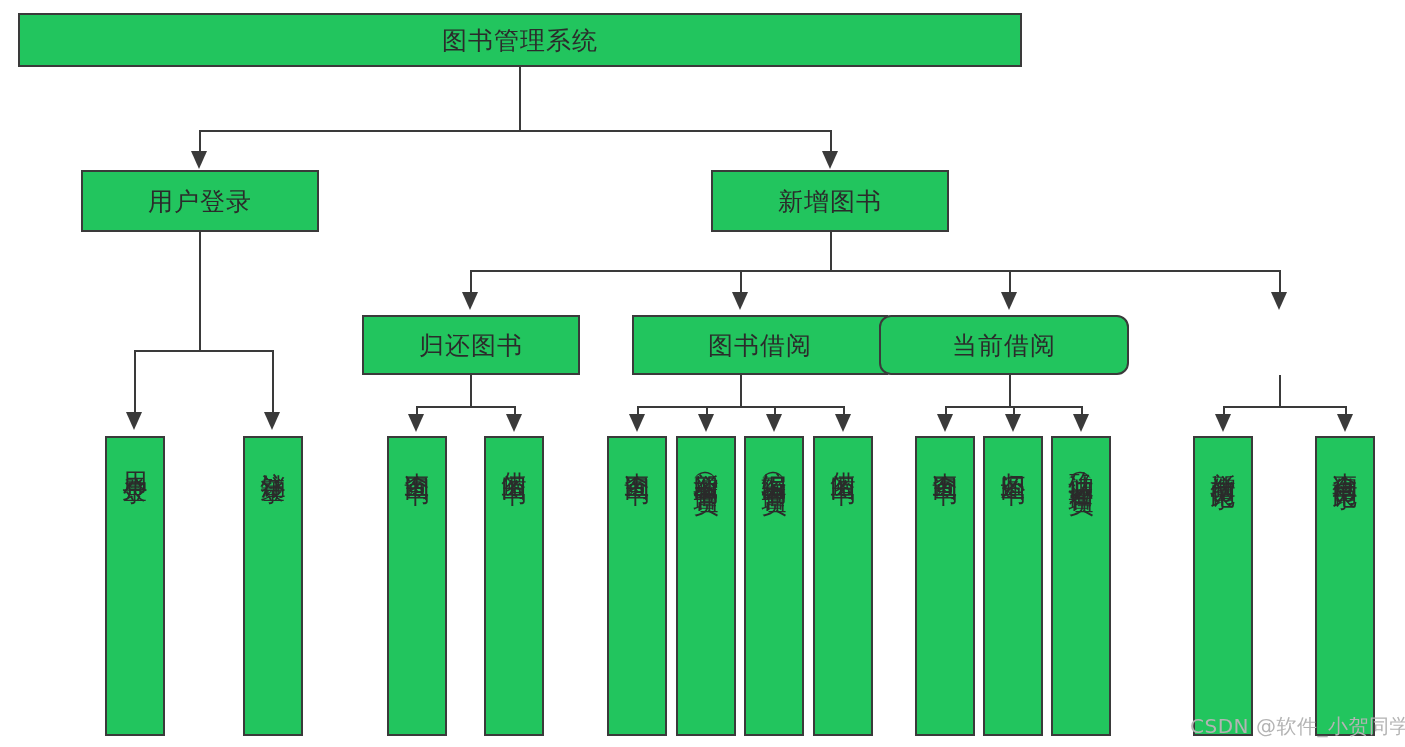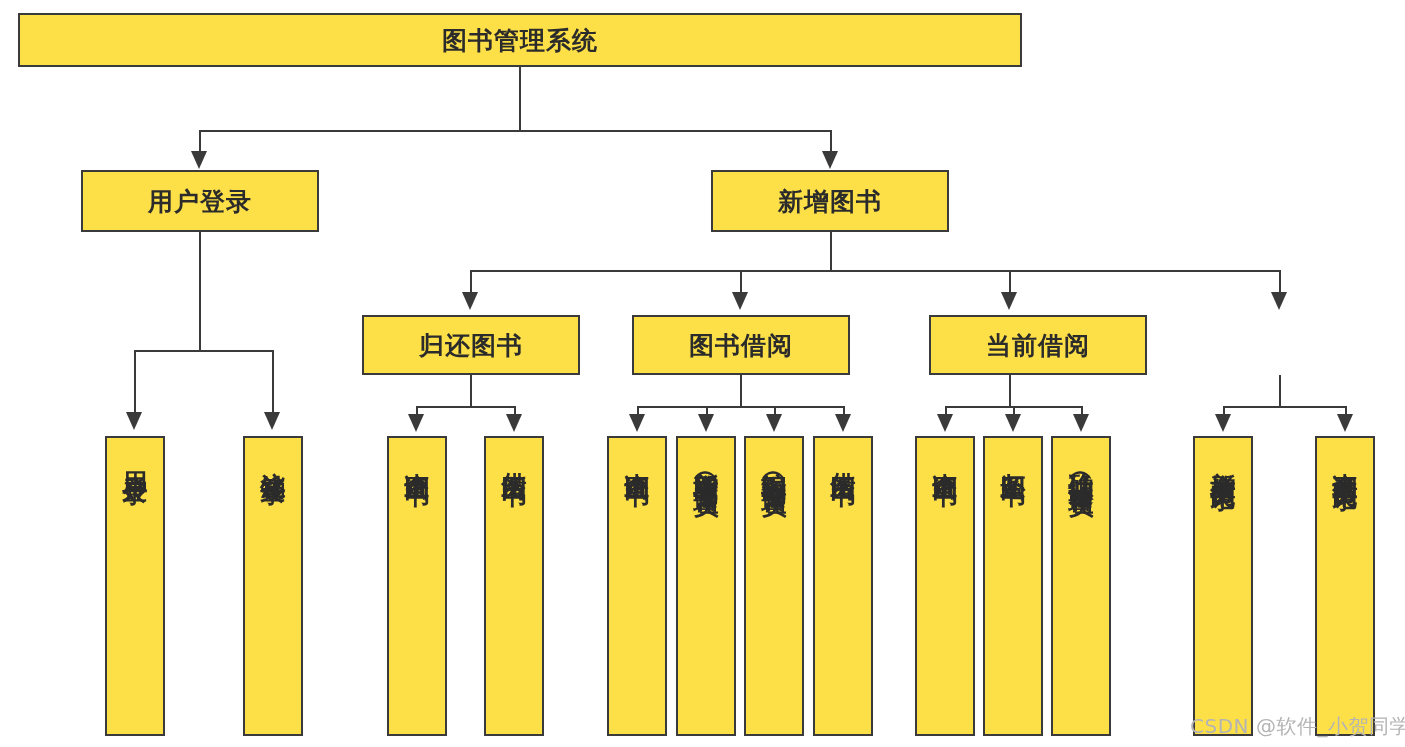--- a/index.html
+++ b/index.html
@@ -16,26 +16,25 @@
     height: 747px;
     background: #ffffff;
     overflow: hidden;
   }
 
   
   .node {
     position: absolute;
     box-sizing: border-box;
     border: 2.5px solid #3a3a3a;
-    background: #fde047;
+    background: #22c55e;
     display: flex;
     align-items: center;
     justify-content: center;
     color: #2b2b2b;
-    font-weight: bold;
   }
   .node.horizontal {
     font-size: 25px;
     letter-spacing: 1px;
     line-height: 1;
   }
   .node .label-h {
     display: block;
     white-space: nowrap;
   }
@@ -126,24 +125,24 @@
   <div class="vline" style="left:740px; top:270px; height:25px;"></div>
   <div class="arrow" style="left:732px; top:292px;"></div>
   <div class="vline" style="left:1009px; top:270px; height:25px;"></div>
   <div class="arrow" style="left:1001px; top:292px;"></div>
   <div class="vline" style="left:1279px; top:270px; height:25px;"></div>
   <div class="arrow" style="left:1271px; top:292px;"></div>
 
   <div class="node horizontal" style="left:362px; top:315px; width:218px; height:60px;">
     <span class="label-h">归还图书</span>
   </div>
-  <div class="node horizontal" style="left:632px; top:315px; width:218px; height:60px;">
+  <div class="node horizontal" style="left:632px; top:315px; width:256px; height:60px;">
     <span class="label-h">图书借阅</span>
   </div>
-  <div class="node horizontal" style="left:929px; top:315px; width:218px; height:60px;">
+  <div class="node horizontal" style="left:879px; top:315px; width:250px; height:60px;border-radius:12px;">
     <span class="label-h">当前借阅</span>
   </div>
 
   <div class="vline" style="left:470px; top:375px; height:31px;"></div>
   <div class="hline" style="left:416px; top:406px; width:98px;"></div>
   <div class="vline" style="left:416px; top:406px; height:12px;"></div>
   <div class="arrow" style="left:408px; top:414px;"></div>
   <div class="vline" style="left:514px; top:406px; height:12px;"></div>
   <div class="arrow" style="left:506px; top:414px;"></div>
 

